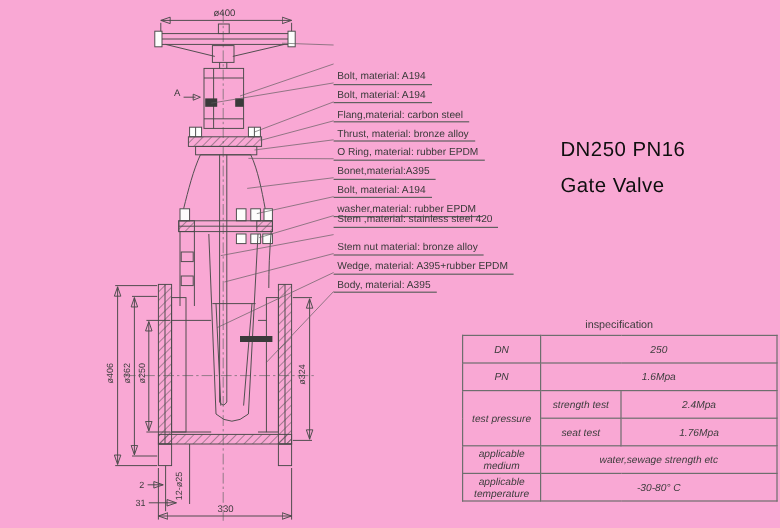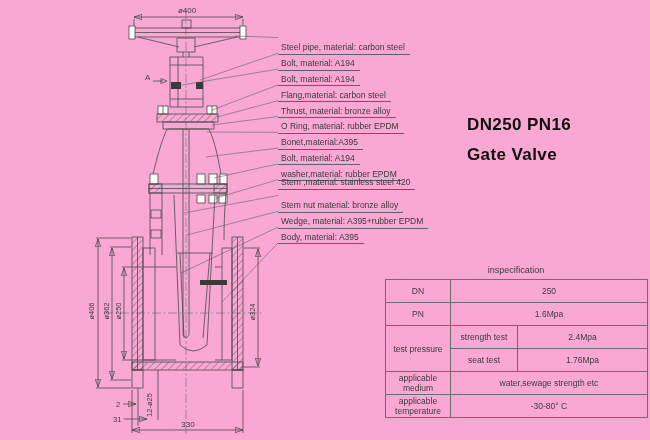--- a/index.html
+++ b/index.html
@@ -13,26 +13,26 @@
   svg .filled{fill:#3a3a3a;stroke:none;}
   svg .hatched{fill:url(#hatch);}
   svg .cl{stroke:#6a6a6a;stroke-width:0.6;stroke-dasharray:9 2.5 2 2.5;}
   svg .leader{stroke:#5a5a5a;stroke-width:0.55;}
   svg text{fill:#3c3c3c;font-family:"Liberation Sans",sans-serif;font-size:7.5px;stroke:none;}
   svg text.big{font-size:8px;}
   .plabel{
     position:absolute;left:278px;font-size:8.5px;line-height:10px;white-space:nowrap;
     color:#3a3a3a;border-bottom:1px solid #606060;padding:0 5px 1.5px 3px;background:transparent;
   }
-  .title{position:absolute;left:467px;top:116px;color:#0f0f0f;font-weight:bold;
+  .title{position:absolute;left:467px;top:116px;color:#0f0f0f;font-weight:normal;
          font-size:17px;letter-spacing:0.4px;line-height:18px;}
   .title .t2{margin-top:12px;}
   .spec{position:absolute;left:368px;top:264px;width:262px;font-size:8.5px;padding-left:17px;}
   .spec-caption{text-align:center;line-height:12px;margin-bottom:3px;font-size:9px;}
-  .spec table{border-collapse:collapse;width:262px;table-layout:fixed;}
+  .spec table{border-collapse:collapse;width:262px;table-layout:fixed;font-style:italic;}
   .spec td{border:1px solid #6e6e6e;text-align:center;vertical-align:middle;
            padding:1px 3px;height:20px;line-height:10px;color:#3c3c3c;}
 </style>
 </head>
 <body>
 
 <div class="canvas">
 
   <svg width="650" height="440" viewBox="0 0 650 440">
     <defs>
@@ -197,21 +197,20 @@
       <line class="leader" x1="278" y1="148.1" x2="206" y2="157"></line>
       <line class="leader" x1="278" y1="163.9" x2="214" y2="178"></line>
       <line class="leader" x1="278" y1="179.7" x2="216" y2="198"></line>
       <line class="leader" x1="278" y1="195.5" x2="184" y2="213"></line>
       <line class="leader" x1="278" y1="211.3" x2="187" y2="235"></line>
       <line class="leader" x1="278" y1="227.1" x2="181" y2="273"></line>
       <line class="leader" x1="278" y1="242.9" x2="222" y2="302"></line>
     </g>
   </svg>
 
-  <div class="plabel" style="top:42.3px">Steel pipe, material: carbon steel</div>
   <div class="plabel" style="top:58.1px">Bolt, material: A194</div>
   <div class="plabel" style="top:73.9px">Bolt, material: A194</div>
   <div class="plabel" style="top:89.7px">Flang,material: carbon steel</div>
   <div class="plabel" style="top:121.3px">O Ring, material: rubber EPDM</div>
   <div class="plabel" style="top:105.5px">Thrust, material: bronze alloy</div>
   <div class="plabel" style="top:137.1px">Bonet,material:A395</div>
   <div class="plabel" style="top:152.9px">Bolt, material: A194</div>
   <div class="plabel" style="top:168.7px">washer,material: rubber EPDM</div>
   <div class="plabel" style="top:177px">Stem ,material: stainless steel 420</div>
   <div class="plabel" style="top:200.3px">Stem nut  material: bronze alloy</div>

